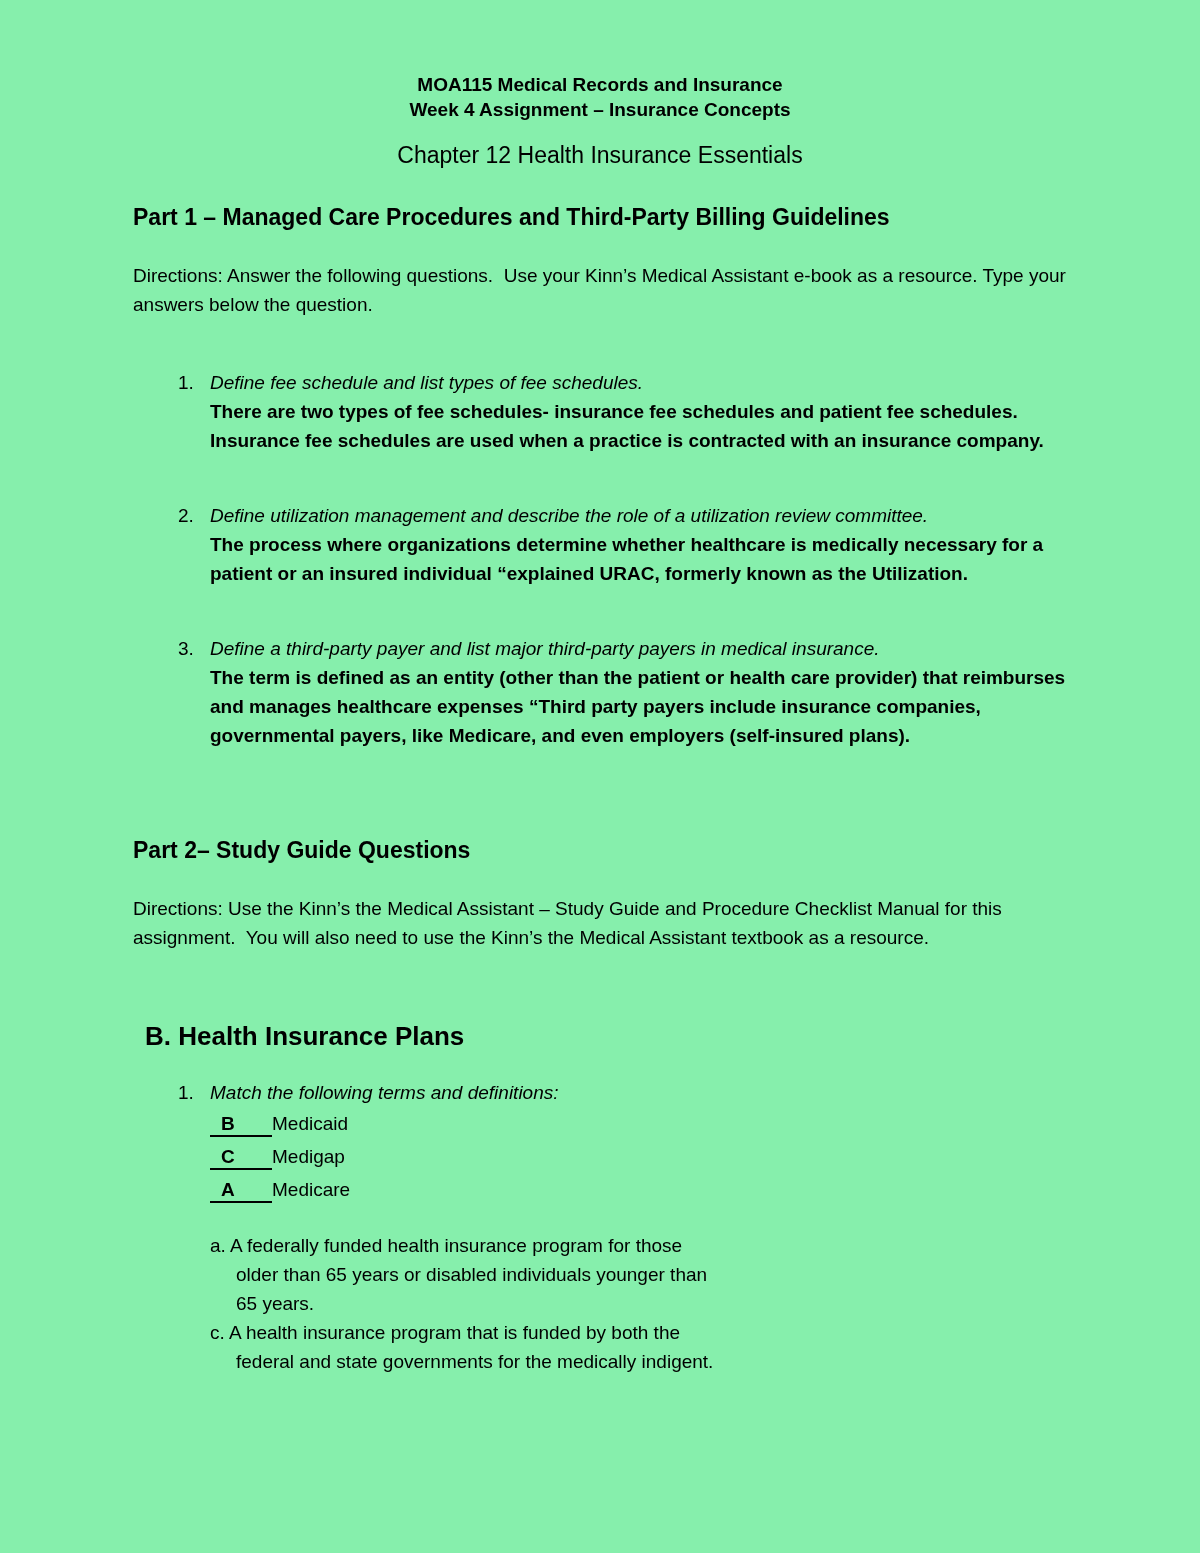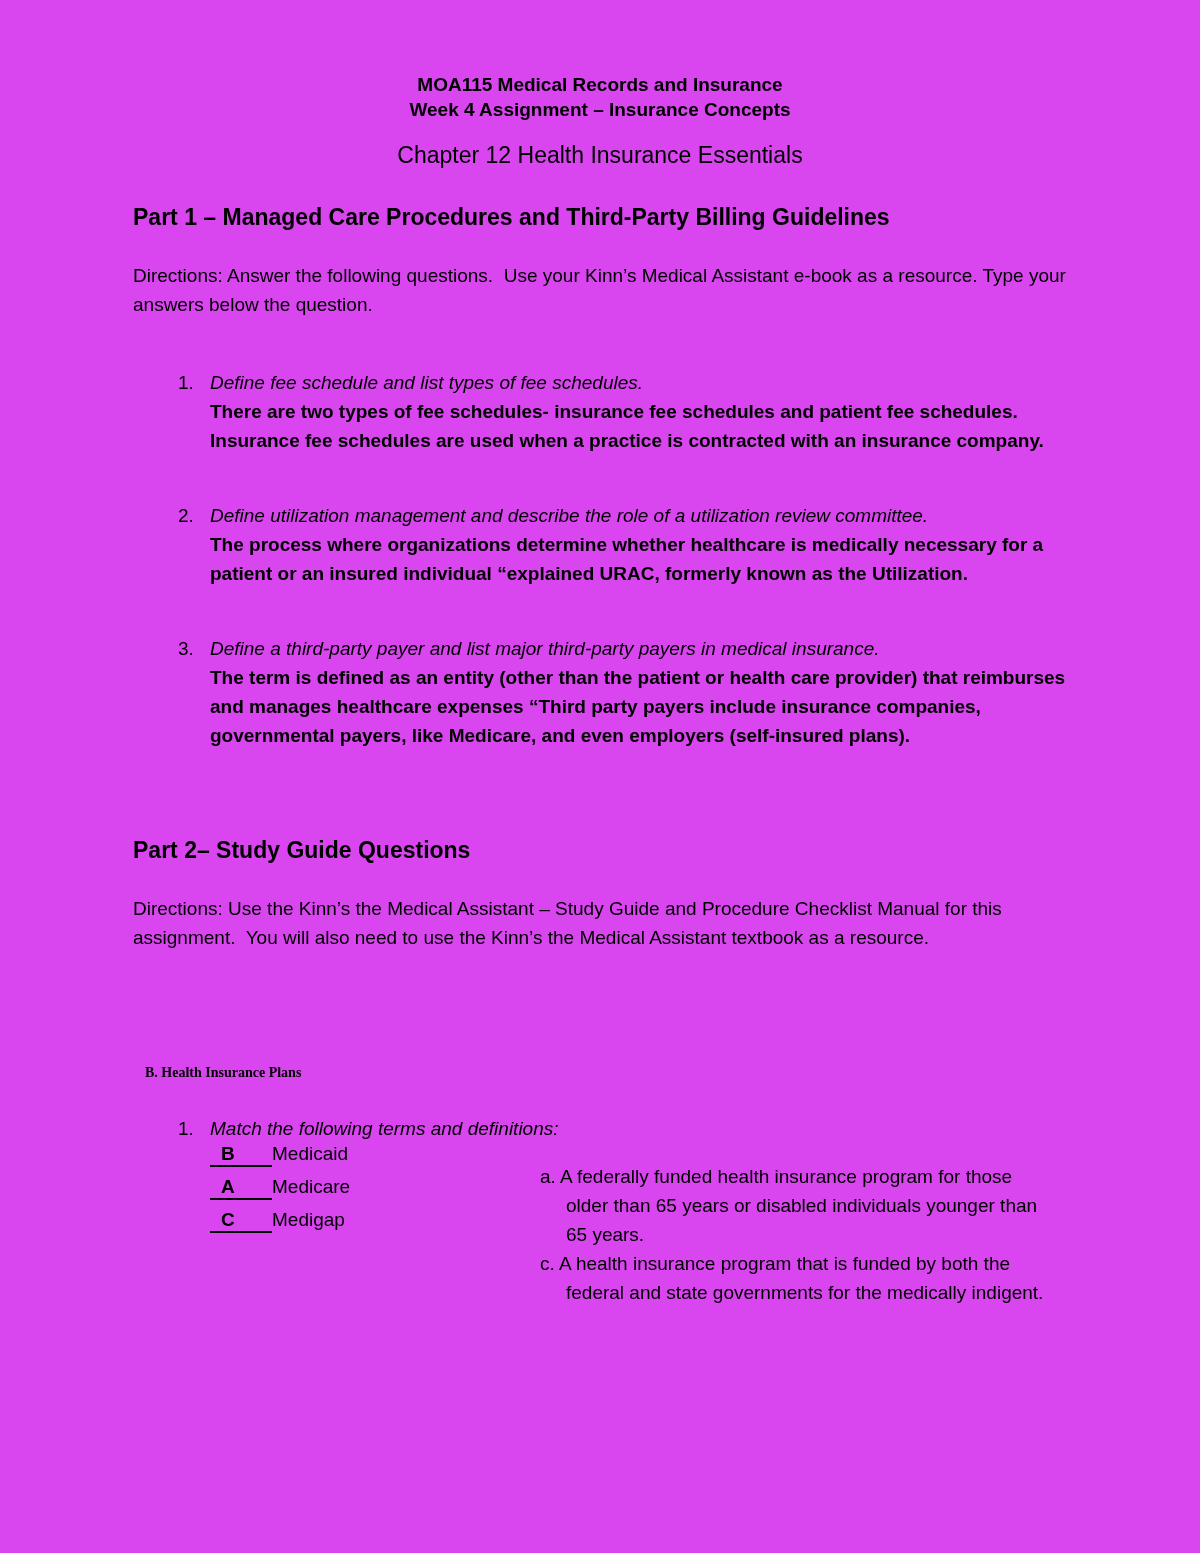--- a/index.html
+++ b/index.html
@@ -2,21 +2,21 @@
 <html><head>
 <meta charset="utf-8">
 <style>
   * { margin: 0; padding: 0; box-sizing: border-box; }
   html, body { background: #e9e9e9; }
   .page {
     position: relative;
     width: 1200px;
     height: 1553px;
     margin: 0 auto;
-    background: #d946ef;
+    background: #86efac;
     color: #000000;
     font-family: "Liberation Sans", sans-serif;
     font-size: 19px;
     line-height: 29px;
     padding: 72px 133px 0 133px;
     overflow: hidden;
   }
   .bold { font-weight: 400; }
   .hdr-line {
     font-weight: 700;
@@ -53,35 +53,36 @@
   .q-num {
     position: absolute;
     left: 0;
     top: 0;
   }
   .q-text { font-weight: 400; font-style: italic; }
   .a-text { font-weight: 700; white-space: pre-wrap; }
   .part2-heading { margin-top: 85px; }
   .sec-b-heading {
     font-weight: 700;
-    font-size: 14px;
+    font-size: 26px;
     line-height: 29px;
-    margin-top: 106px;
+    margin-top: 70px;
     padding-left: 12px;
-    font-family: Liberation Serif, serif;
   }
   .match-item {
     position: relative;
     margin-top: 27px;
     margin-left: 45px;
     padding-left: 32px;
   }
   .match-cols {
     display: flex;
+    margin-top: 6px;
     margin-left: 77px;
+    flex-direction: column;
   }
   .match-left { width: 330px; flex: none; }
   .match-row { margin-bottom: 9px; line-height: 22px; }
   .match-letter {
     display: inline-block;
     min-width: 62px;
     border-bottom: 2px solid #000;
     font-weight: 700;
     padding-left: 11px;
     line-height: 22px;
@@ -141,24 +142,24 @@
     <span class="q-text">Match the following terms and definitions:</span>
   </div>
 
   <div class="match-cols">
 
     <div class="match-left">
       <div class="match-row">
         <span class="match-letter">B</span><span class="match-term">Medicaid</span>
       </div>
       <div class="match-row">
-        <span class="match-letter">A</span><span class="match-term">Medicare</span>
+        <span class="match-letter">C</span><span class="match-term">Medigap</span>
       </div>
       <div class="match-row">
-        <span class="match-letter">C</span><span class="match-term">Medigap</span>
+        <span class="match-letter">A</span><span class="match-term">Medicare</span>
       </div>
     </div>
 
     <div class="match-right">
       <div class="def-item">
         <span class="def-letter">a.</span><span> </span><span>A federally funded health insurance program for those older than 65 years or disabled individuals younger than 65 years.</span>
       </div>
       <div class="def-item">
         <span class="def-letter">c.</span><span> </span><span>A health insurance program that is funded by both the federal and state governments for the medically indigent.</span>
       </div>

